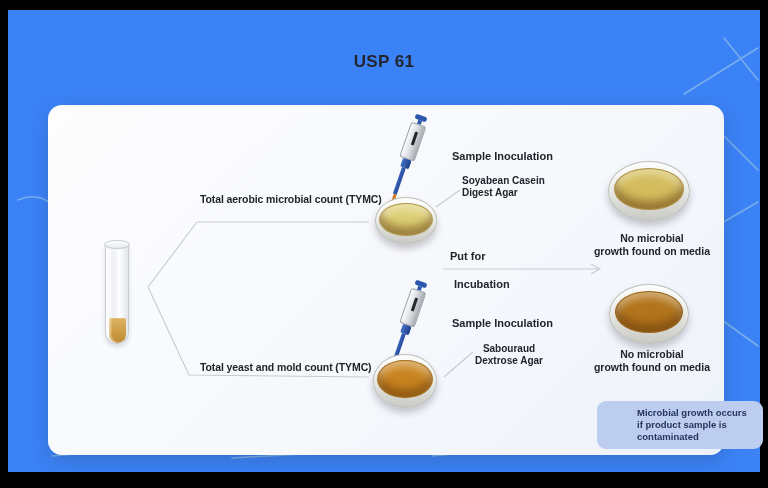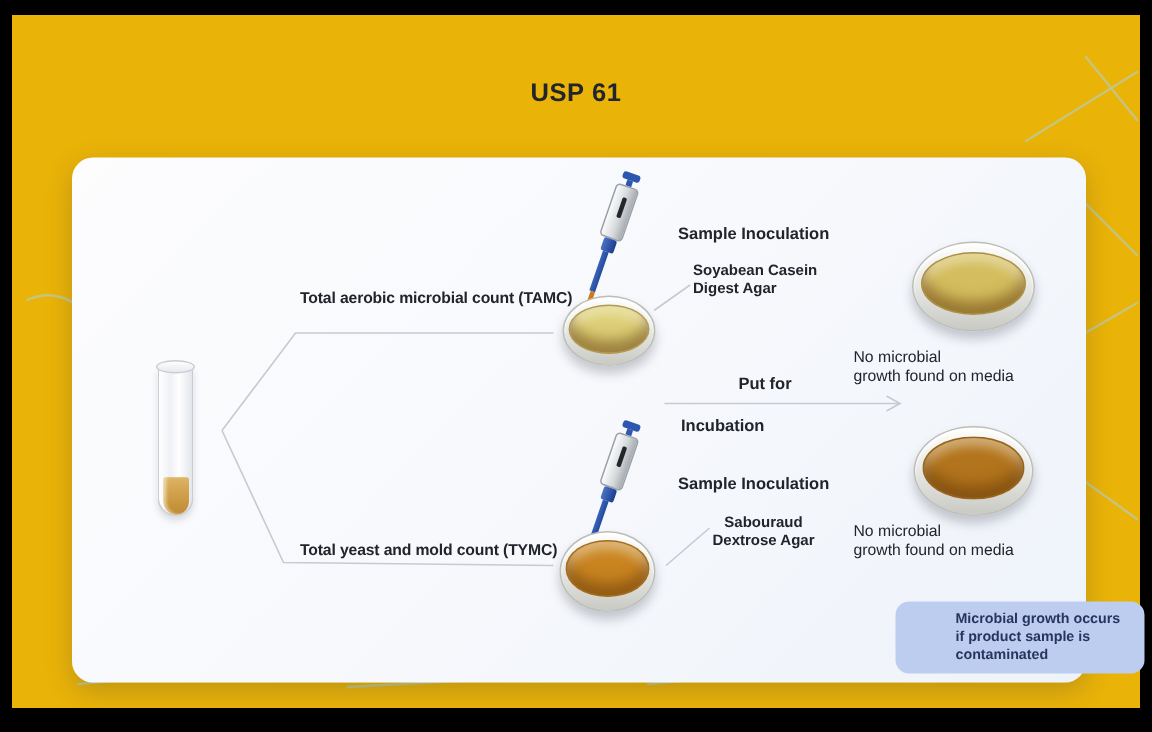--- a/index.html
+++ b/index.html
@@ -6,21 +6,21 @@
   body {
     width:768px; height:488px; background:#000;
     font-family:"Liberation Sans", sans-serif;
     -webkit-font-smoothing:antialiased;
   }
   .stage { position:relative; width:768px; height:488px; overflow:hidden; background:#000; }
 
   
   .bg {
     position:absolute; left:8px; top:10px; right:8px; bottom:16px;
-    background:#eab308;
+    background:#3b82f6;
   }
   .decor { position:absolute; inset:0; pointer-events:none; }
 
   .title {
     position:absolute; top:42px; left:0; width:100%; margin:0;
     text-align:center; font-size:17px; font-weight:800; letter-spacing:0.4px;
     color:#23252d;
   }
 
   
@@ -92,24 +92,24 @@
   .dish-result-top    { left:560px; top:56px;  width:82px; height:60px; }
   .dish-result-bottom { left:561px; top:179px; width:80px; height:60px; }
 
   .inoc { font-size:11px; font-weight:700; white-space:nowrap; }
   .inoc-top    { left:404px; top:45px; }
   .inoc-bottom { left:404px; top:212px; }
   .agar-note { font-size:10px; font-weight:700; line-height:11.5px; }
   .agar-top    { left:414px; top:70px; }
   .agar-bottom { left:427px; top:238px;text-align:center; }
 
-  .putfor { left:402px; top:145px; width:120px; text-align:center; font-size:11px; font-weight:700; }
+  .putfor { left:402px; top:145px; width:120px; font-size:11px; font-weight:700; }
   .incub  { left:406px; top:173px; width:120px; font-size:11px; font-weight:700; }
 
-  .caption { text-align:left; font-size:10.5px; font-weight:400; line-height:12.5px; }
+  .caption { text-align:center; font-size:10.5px; font-weight:700; line-height:12.5px; }
   .caption-top    { left:521px; top:127px; width:166px; }
   .caption-bottom { left:521px; top:243px; width:166px; }
 
   .note {
     position:absolute; left:549px; top:296px; width:118px;
     border-radius:9px; padding:6px 8px;
     font-size:9.5px; font-weight:700; line-height:12px;
   }
 </style>
 </head>
@@ -147,21 +147,21 @@
           <path d="M543,159 L552,164 L543,169"></path>
         </g>
       </svg>
 
       <div class="tube">
         <div class="tube-body"></div>
         <div class="tube-liquid"></div>
         <div class="tube-rim"></div>
       </div>
 
-      <div class="label branch-label tamc-label">Total aerobic microbial count (TAMC)</div>
+      <div class="label branch-label tamc-label">Total aerobic microbial count (TYMC)</div>
       <div class="label branch-label tymc-label">Total yeast and mold count (TYMC)</div>
 
       <div class="pipette pipette-top">
         <div class="pip-knob"></div>
         <div class="pip-neck"></div>
         <div class="pip-barrel"></div>
         <div class="pip-mark"></div>
         <div class="pip-collar"></div>
         <div class="pip-shaft"></div>
         <div class="pip-tip"></div>

